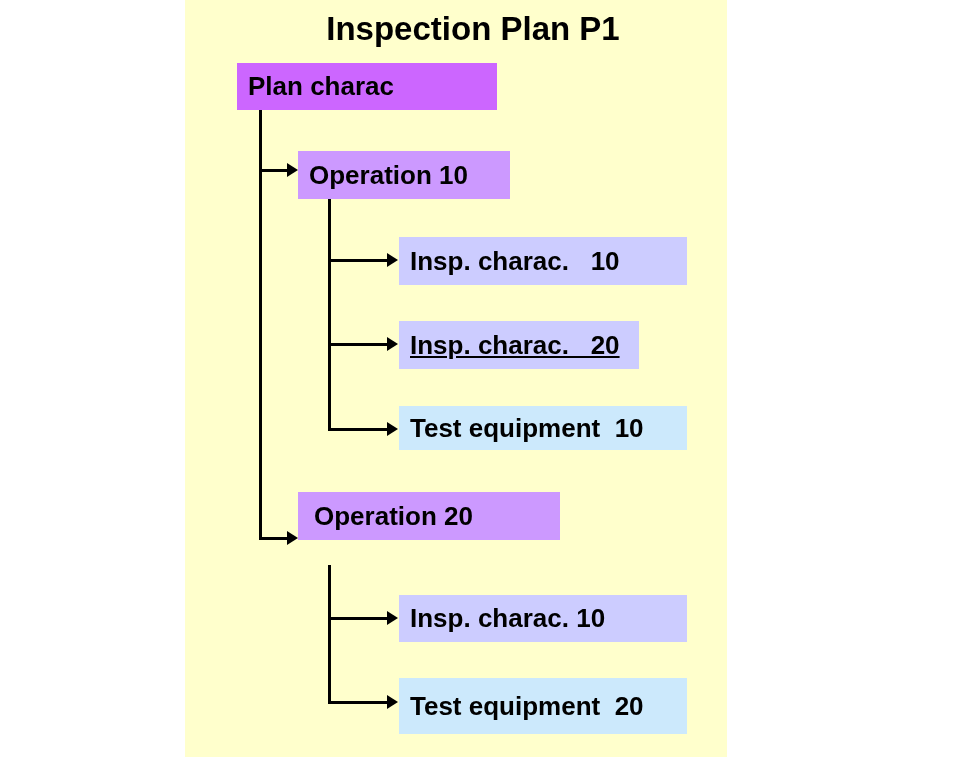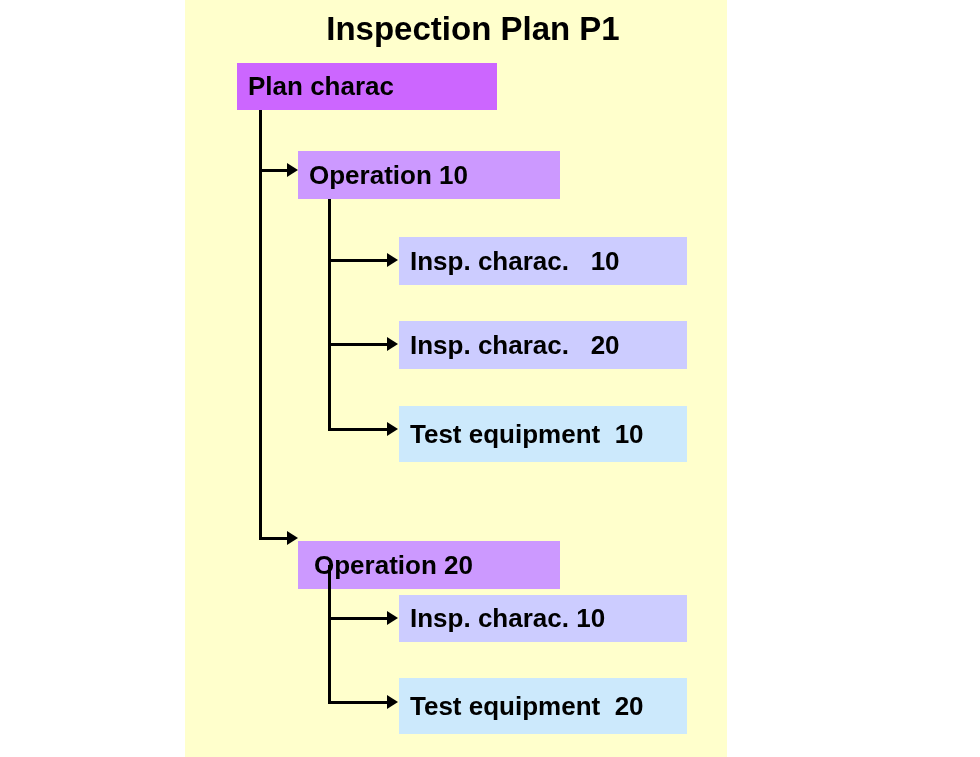--- a/index.html
+++ b/index.html
@@ -55,29 +55,29 @@
 </style>
 </head>
 <body>
 
 <div class="panel">
 
   <div class="title">Inspection Plan P1</div>
 
   <div class="box plan" style="left:52px;  top:63px;  width:260px; height:47px;">Plan charac</div>
 
-  <div class="box op" style="left:113px; top:151px; width:262px; height:48px;">Operation 10</div>
+  <div class="box op" style="left:113px; top:151px; width:212px; height:48px;">Operation 10</div>
 
   <div class="box insp" style="left:214px; top:237px; width:288px; height:48px;">Insp. charac.   10</div>
 
-  <div class="box insp" style="left:214px; top:321px; width:288px; height:48px;">Insp. charac.   20</div>
+  <div class="box insp" style="left:214px; top:321px; width:240px; height:48px;text-decoration:underline;">Insp. charac.   20</div>
 
-  <div class="box test" style="left:214px; top:406px; width:288px; height:56px;">Test equipment  10</div>
+  <div class="box test" style="left:214px; top:406px; width:288px; height:44px;">Test equipment  10</div>
 
-  <div class="box op" style="left:113px; top:541px; width:262px; height:48px;padding-left:16px;">Operation 20</div>
+  <div class="box op" style="left:113px; top:492px; width:262px; height:48px;padding-left:16px;">Operation 20</div>
 
   <div class="box insp" style="left:214px; top:595px; width:288px; height:47px;">Insp. charac. 10</div>
 
   <div class="box test" style="left:214px; top:678px; width:288px; height:56px;">Test equipment  20</div>
 
   <div class="line" style="left:74px; top:110px; width:3px; height:430px;"></div>
 
   <div class="line" style="left:74px; top:169px; width:30px; height:3px;"></div>
   <div class="arrow" style="left:102px; top:163px;"></div>
 

